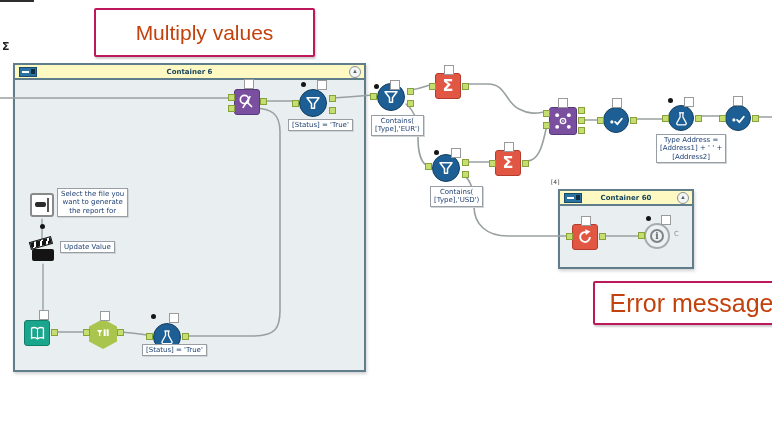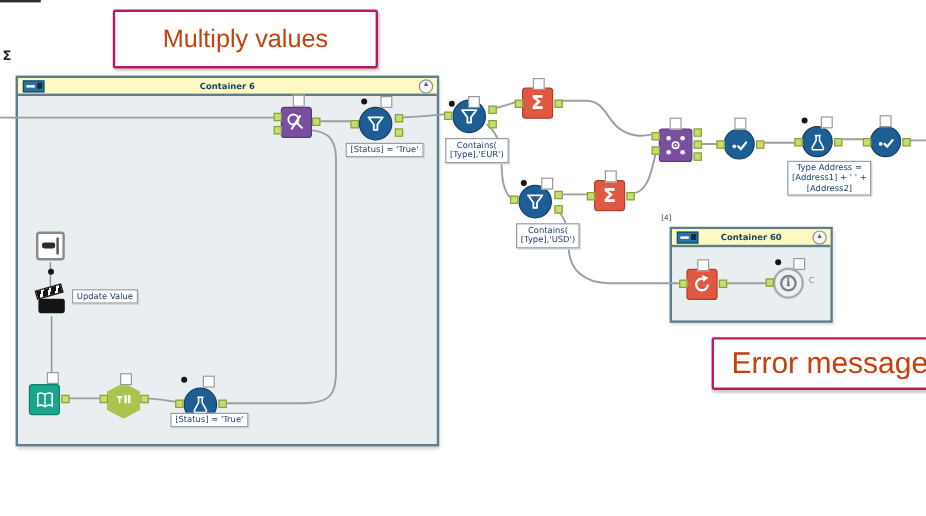--- a/index.html
+++ b/index.html
@@ -249,20 +249,23 @@
   <div class="nub" style="left:638px;top:232px;"></div>
   <div class="dot" style="left:646px;top:216px;"></div>
   <div class="badge" style="left:661px;top:215px;"></div>
   <div class="graytext" style="left:674px;top:230px;">C</div>
 
   <div class="whitebox" style="left:30px;top:193px;">
     <div class="tb-bar" style="left:3px;top:7px;width:11px;height:5px;"></div>
     <div class="tb-ibeam" style="left:15px;top:3px;width:2px;height:14px;"></div>
   </div>
   <div class="dot" style="left:40px;top:224px;"></div>
+  <div class="ann" style="left:57px;top:188px;">Select the file you
+want to generate
+the report for</div>
 
   <div style="position:absolute;left:30px;top:238px;width:26px;height:26px;">
     <div class="clap-flap" style="left:1px;top:4px;width:21px;height:6px;"></div>
     <div class="clap-body" style="left:2px;top:11px;width:22px;height:12px;"></div>
   </div>
   <div class="ann" style="left:60px;top:241px;">Update Value</div>
 
   <div class="tool-sq teal" style="left:24px;top:320px;">
     <svg viewBox="0 0 24 24" width="19" height="19">
       <path d="M12 6 C9.5 4.2 6.5 4.2 4.5 5.2 V18 C6.5 17 9.5 17 12 18.8 C14.5 17 17.5 17 19.5 18 V5.2 C17.5 4.2 14.5 4.2 12 6 Z" fill="none" stroke="#fff" stroke-width="1.7"></path>

